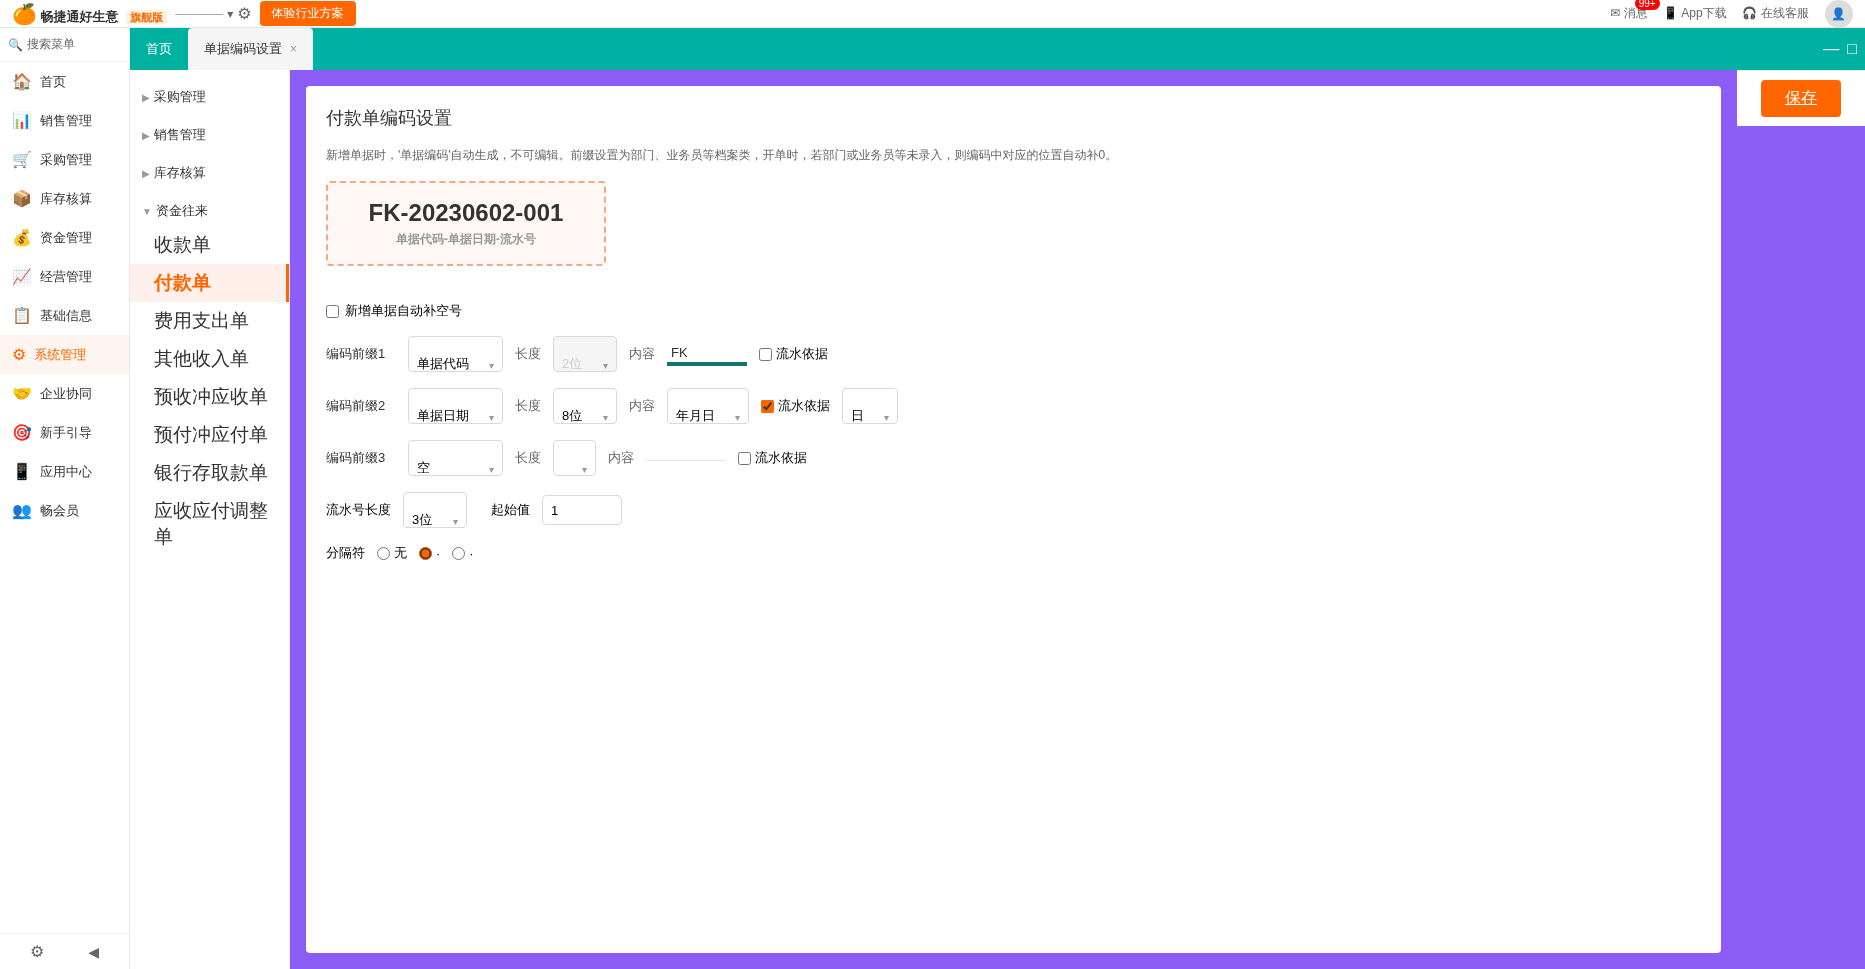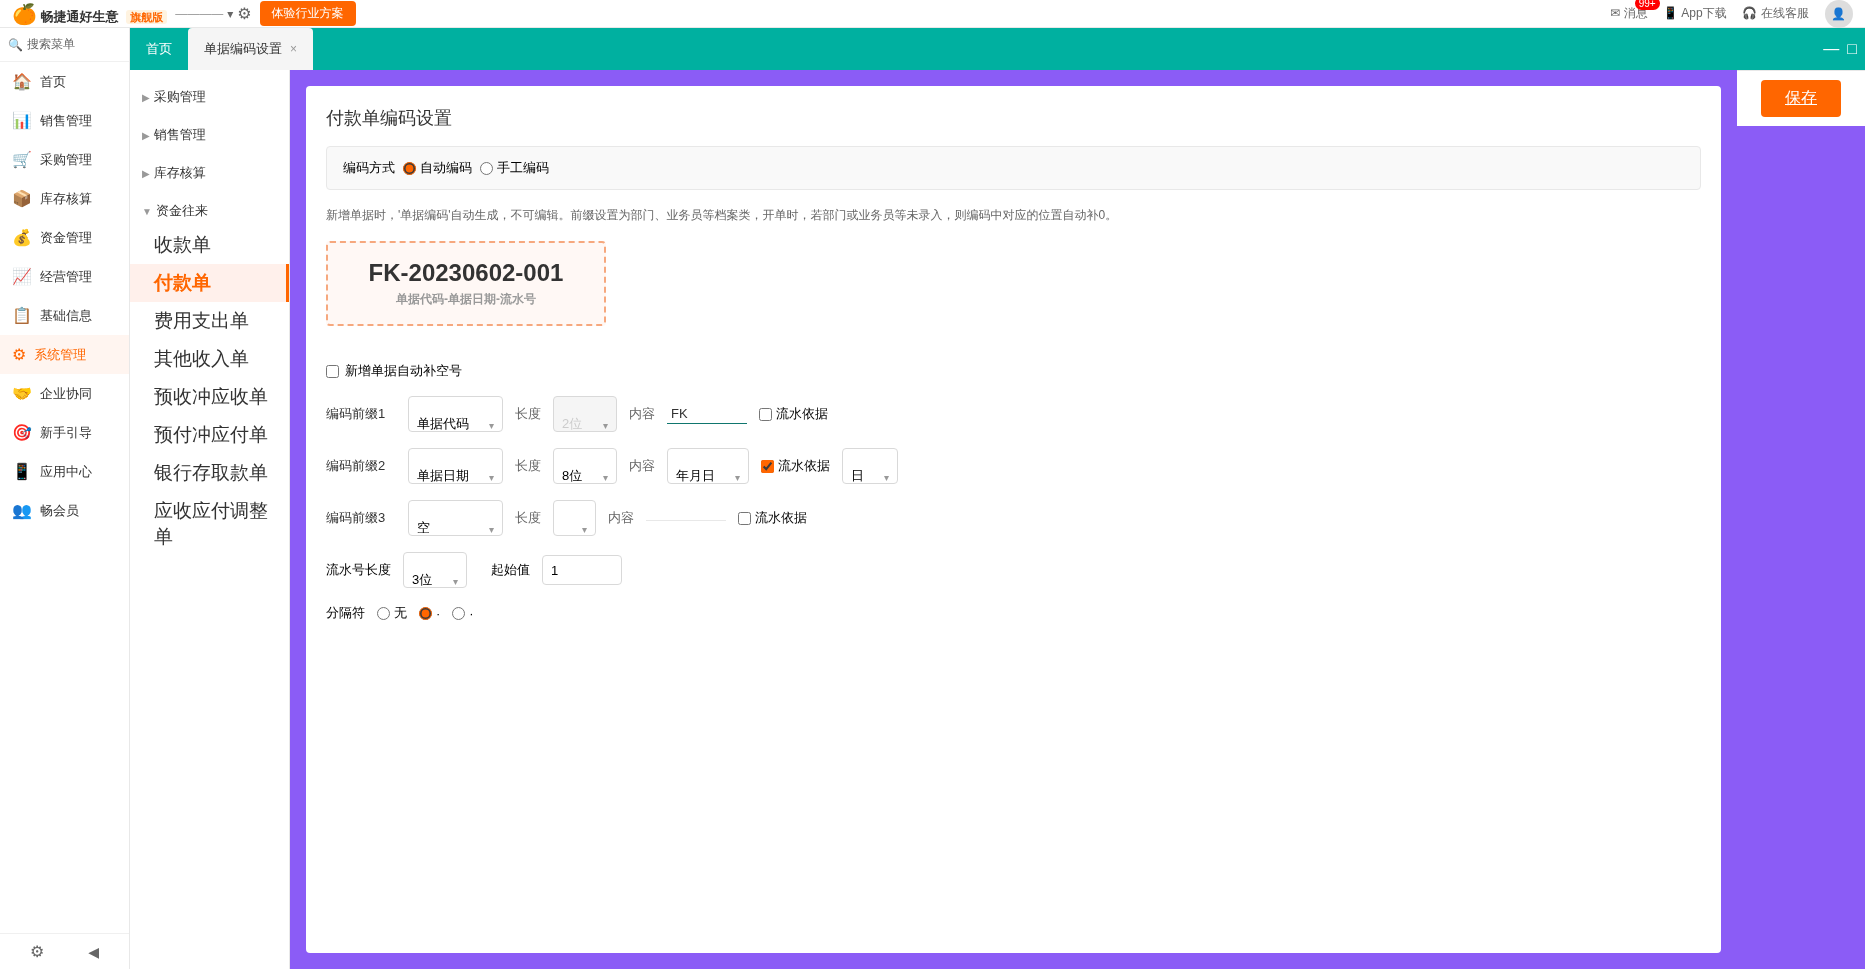--- a/index.html
+++ b/index.html
@@ -424,31 +424,20 @@
           <div class="sec-menu-item">银行存取款单</div>
           <div class="sec-menu-item">应收应付调整单</div>
         </div>
       </div>
 
       <div class="main-content">
         <div class="content-panel">
           <div class="panel-title">付款单编码设置</div>
 
           
-          <div class="encoding-section">
-            <span>编码方式</span>
-            <label>
-              <input type="radio" name="encoding" checked="" style="">
-              <span>自动编码</span>
-            </label>
-            <label>
-              <input type="radio" name="encoding" style="">
-              <span>手工编码</span>
-            </label>
-          </div>
 
           
           <div class="notice-text">新增单据时，'单据编码'自动生成，不可编辑。前缀设置为部门、业务员等档案类，开单时，若部门或业务员等未录入，则编码中对应的位置自动补0。</div>
 
           
           <div class="code-preview">
             <div class="code-value">FK-20230602-001</div>
             <div class="code-desc">单据代码-单据日期-流水号</div>
           </div>
 
@@ -471,21 +460,21 @@
               <span class="select-arrow">▾</span>
             </div>
             <span class="length-label">长度</span>
             <div class="select-wrapper select-disabled" style="background:#f5f5f5; color:#bbb;">
               <select disabled="" style="color:#bbb; background:#f5f5f5;">
                 <option>2位</option>
               </select>
               <span class="select-arrow">▾</span>
             </div>
             <span class="content-label">内容</span>
-            <span class="content-value" style="width:80px; border-bottom:1px solid #0f766e; padding:2px 4px;">FK</span>
+            <span class="content-value" style="width:80px; border-bottom:4px solid #0f766e; padding:2px 4px;">FK</span>
             <div class="stream-checkbox">
               <input type="checkbox" style="">
               <span>流水依据</span>
             </div>
           </div>
 
           
           <div class="form-row">
             <span class="form-label">编码前缀2</span>
             <div class="select-wrapper">

